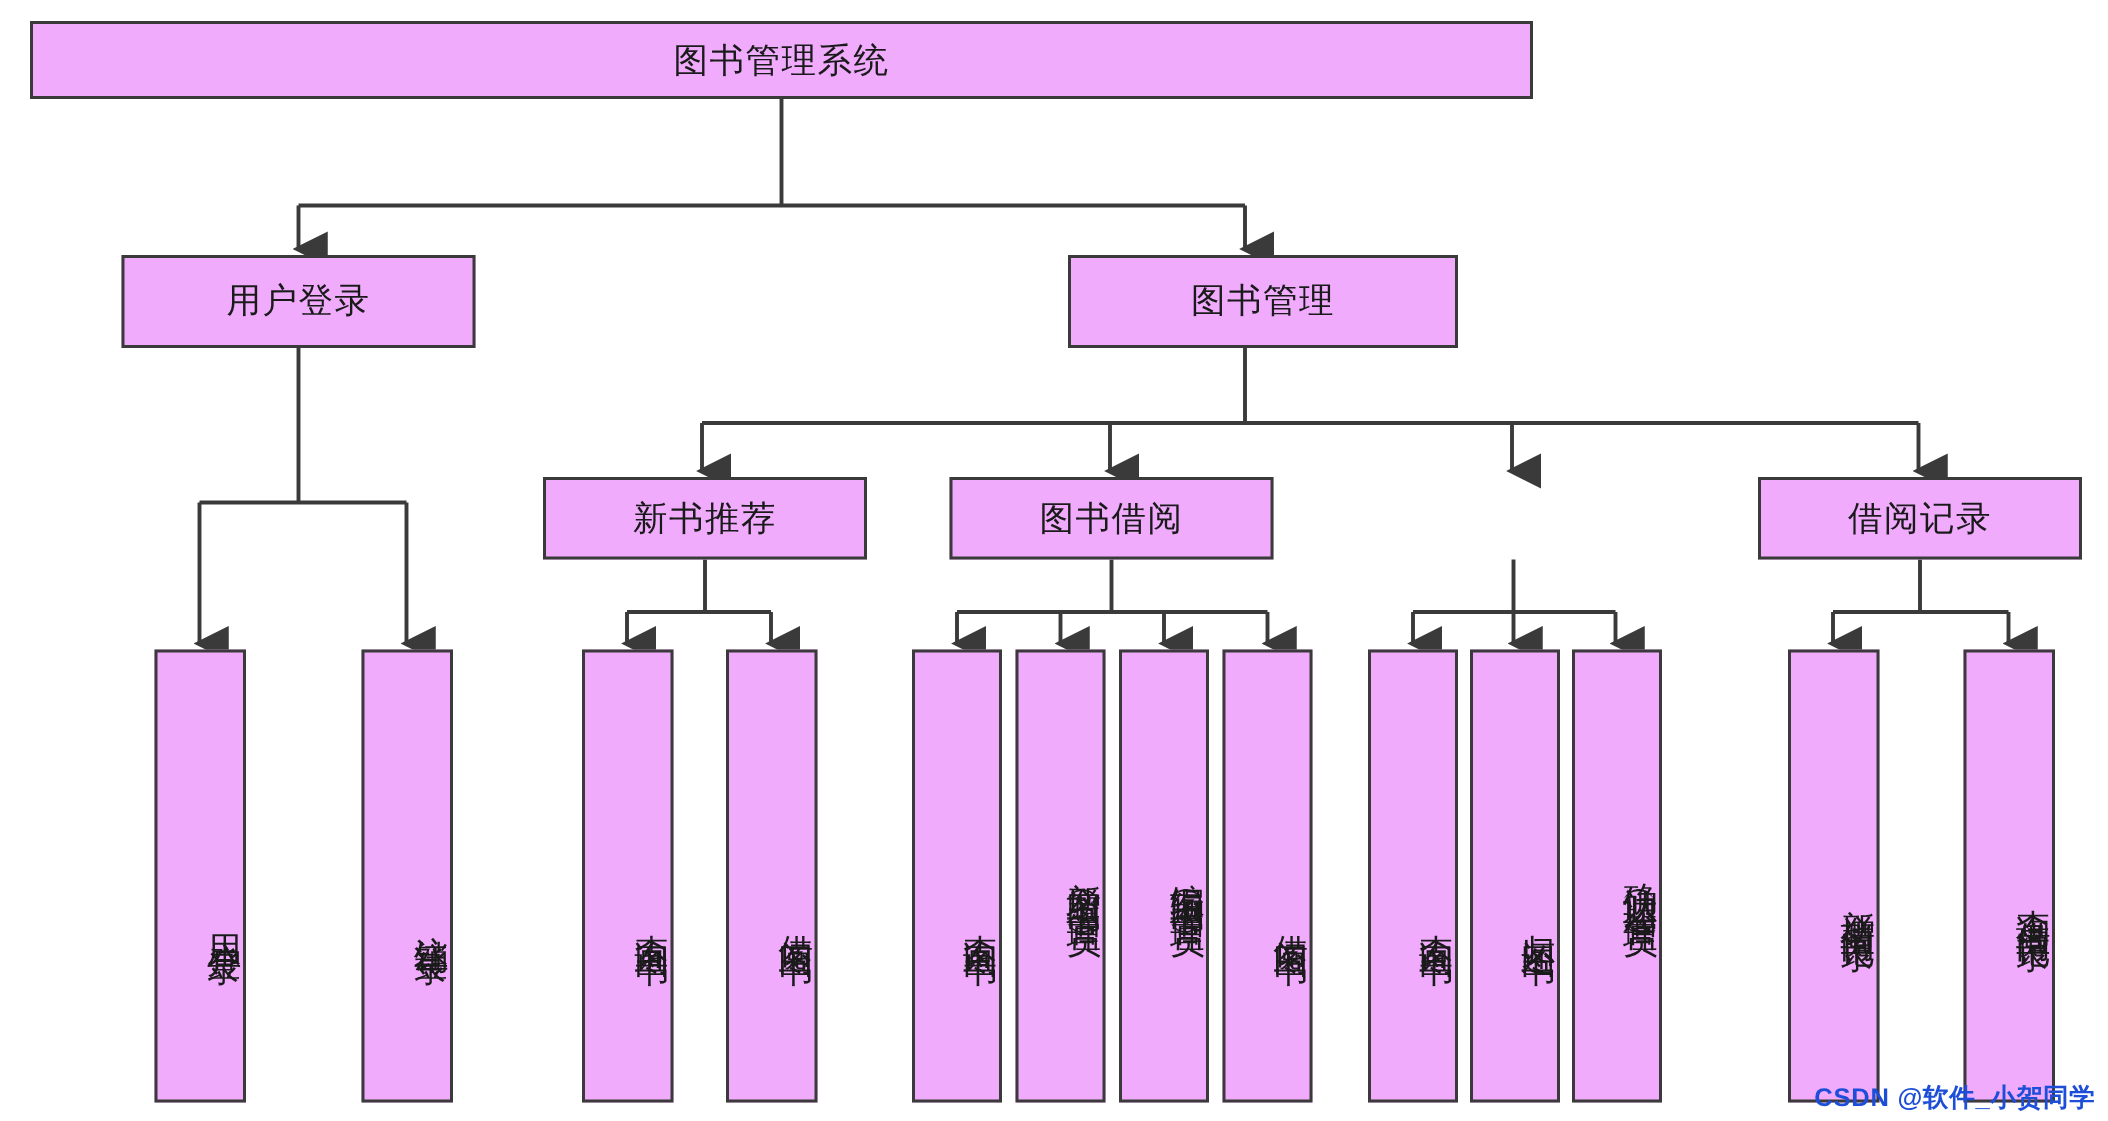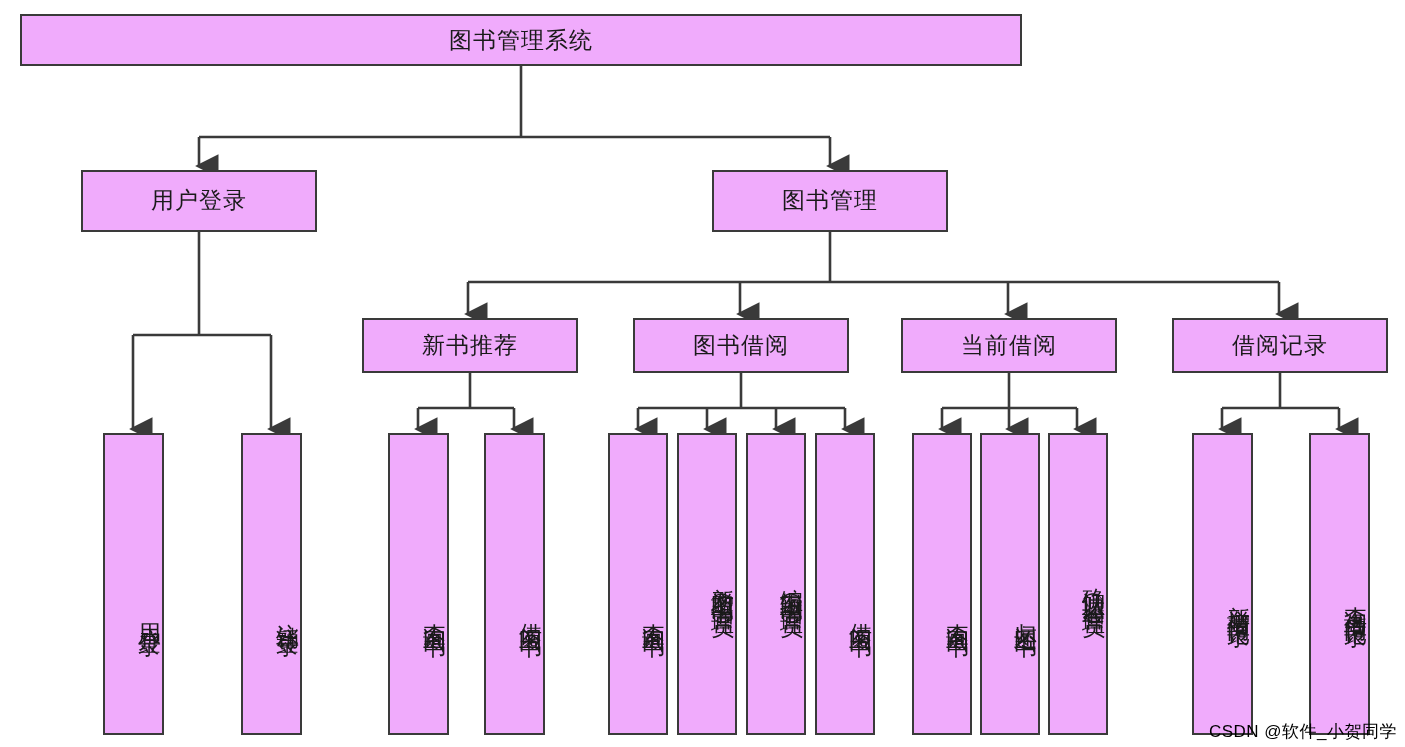--- a/index.html
+++ b/index.html
@@ -59,24 +59,25 @@
   }
   .node-v .vtext {
     writing-mode: vertical-rl;
     text-orientation: upright;
   }
   .watermark {
     position: absolute;
     right: 8px;
     bottom: 4px;
     font-size: 17px;
-    color: #000000;
+    color: #1d4ed8;
     letter-spacing: 0.5px;
     white-space: nowrap;
     user-select: none;
+    font-weight: bold;
   }
 </style>
 </head>
 <body>
 
 <div id="diagram-root">
 
   <svg id="connectors" viewBox="0 0 1405 747" width="1405" height="747" xmlns="http://www.w3.org/2000/svg">
     <defs>
       <marker id="arrow" viewBox="0 0 12 12" refX="6" refY="10" markerWidth="9" markerHeight="9" orient="auto-start-reverse">
@@ -129,33 +130,30 @@
     </g>
   </svg>
 
   <div class="node node-root" style="left:20px; top:14px; width:1002px; height:52px;">
     <span>图书管理系统</span>
   </div>
 
   <div class="node node-h" style="left:81px; top:170px; width:236px; height:62px;">
     <span>用户登录</span>
   </div>
-  <div class="node node-h" style="left:712px; top:170px; width:236px; height:62px;">
+  <div class="node node-h" style="left:712px; top:170px; width:260px; height:62px;">
     <span>图书管理</span>
   </div>
 
   <div class="node node-h" style="left:362px; top:318px; width:216px; height:55px;">
     <span>新书推荐</span>
   </div>
   <div class="node node-h" style="left:633px; top:318px; width:216px; height:55px;align-items:center;">
     <span>图书借阅</span>
   </div>
-  <div class="node node-h" style="left:901px; top:318px; width:216px; height:55px;">
-    <span>当前借阅</span>
-  </div>
   <div class="node node-h" style="left:1172px; top:318px; width:216px; height:55px;text-align:center;">
     <span>借阅记录</span>
   </div>
 
   <div class="node node-v" style="left:103px; top:433px; width:61px; height:302px; padding-top:58px;">
     <span class="vtext">用户登录</span>
   </div>
   <div class="node node-v" style="left:241px; top:433px; width:61px; height:302px; padding-top:58px;">
     <span class="vtext">注销登录</span>
   </div>

